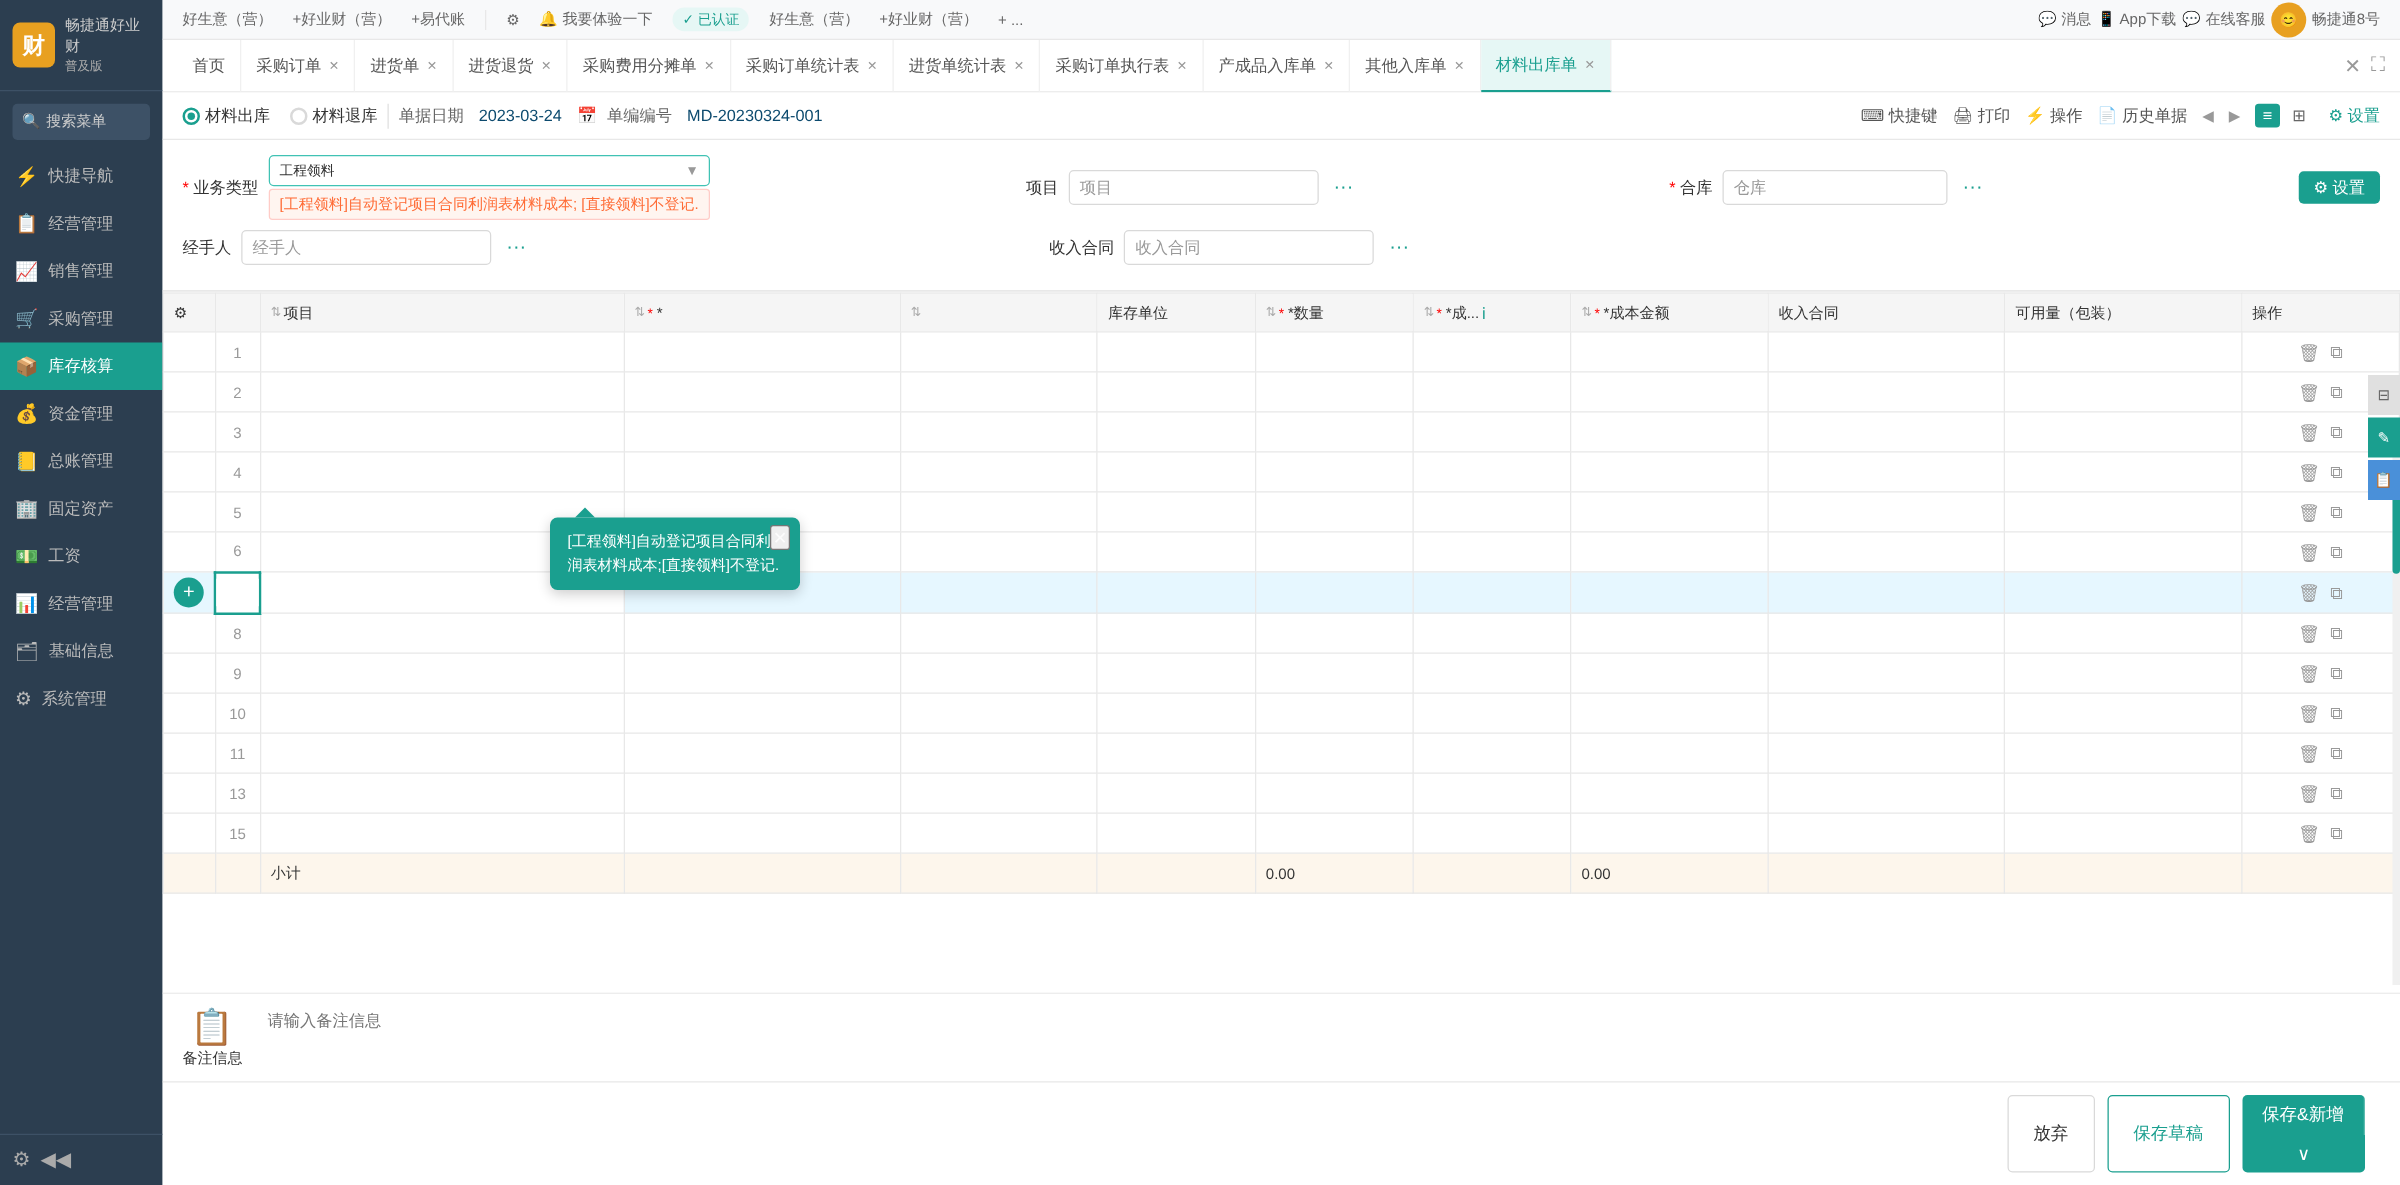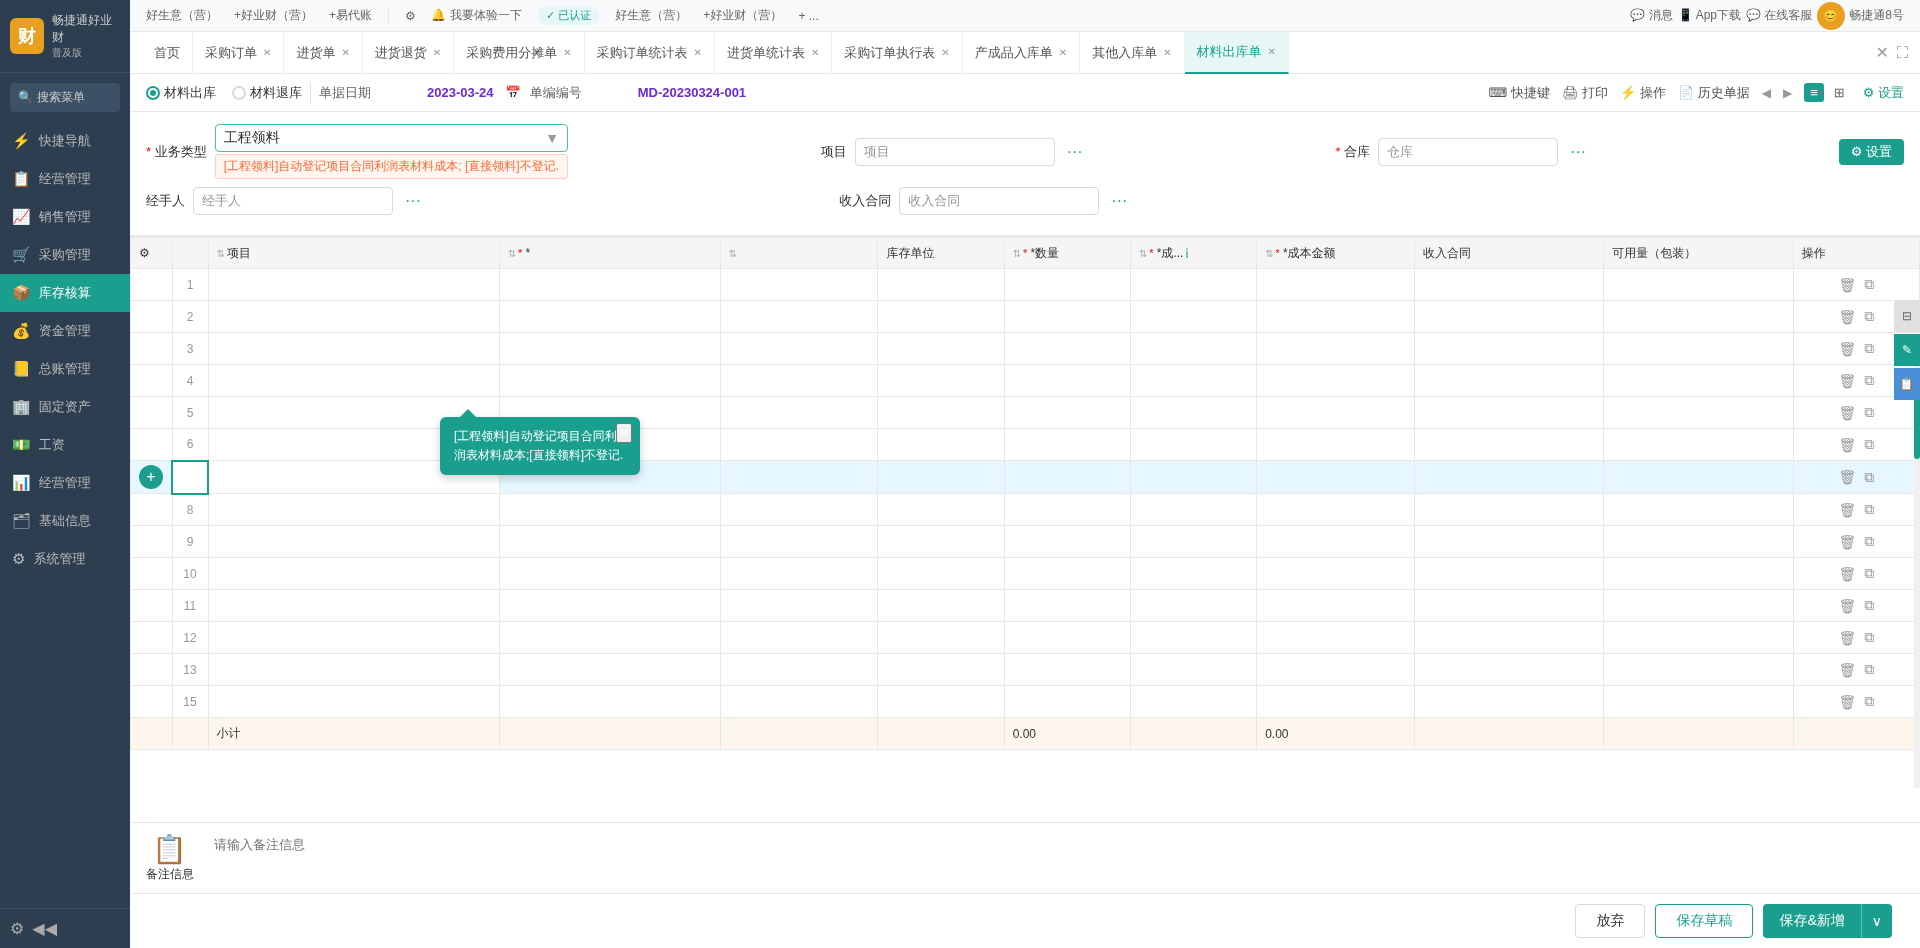--- a/index.html
+++ b/index.html
@@ -37,38 +37,38 @@
     
     .announcement-bar { background: #f8f9fa; border-bottom: 1px solid #e8e8e8; padding: 4px 16px; display: flex; align-items: center; gap: 16px; font-size: 12px; color: #666; height: 32px; flex-shrink: 0; }
     .announcement-item { display: flex; align-items: center; gap: 4px; cursor: pointer; }
     .announcement-certified { color: #1a9f8f; background: #e6f7f5; padding: 2px 8px; border-radius: 10px; font-size: 11px; }
 
     
     .page-header { background: white; border-bottom: 1px solid #e8e8e8; padding: 0 16px; display: flex; align-items: center; height: 38px; flex-shrink: 0; gap: 8px; }
     .page-divider { width: 1px; height: 20px; background: #e0e0e0; }
     .page-meta { display: flex; align-items: center; gap: 12px; font-size: 13px; color: #333; }
     .page-meta-label { color: #666; }
-    .page-meta-value { color: #6d28d9; font-weight: 700; margin-left: 44px; }
+    .page-meta-value { color: #0c4a6e; font-weight: 400; }
     .page-meta-icon { color: #1a9f8f; cursor: pointer; }
     .page-header-right { margin-left: auto; display: flex; align-items: center; gap: 12px; }
     .page-header-btn { color: #555; cursor: pointer; font-size: 13px; display: flex; align-items: center; gap: 4px; }
     .page-nav-btn { color: #999; cursor: pointer; font-size: 12px; }
     .view-toggle { display: flex; gap: 4px; }
     .view-btn { padding: 2px 6px; border-radius: 3px; cursor: pointer; color: #666; }
     .view-btn.active { background: #1a9f8f; color: white; }
     .settings-btn { color: #1a9f8f; cursor: pointer; font-size: 13px; }
 
     
     .form-area { background: white; padding: 12px 16px; flex-shrink: 0; }
     .form-row { display: flex; align-items: center; gap: 20px; margin-bottom: 8px; }
     .form-field { display: flex; align-items: center; gap: 8px; }
     .form-label { color: #333; font-size: 13px; white-space: nowrap; }
     .form-label.required::before { content: '* '; color: red; }
     .form-input { border: 1px solid #d9d9d9; border-radius: 4px; padding: 4px 8px; font-size: 13px; min-width: 160px; color: #333; background: white; }
-    .form-select { border: 1px solid #d9d9d9; border-radius: 4px; padding: 4px 8px; font-size: 14px; min-width: 200px; background: white; display: flex; align-items: center; justify-content: space-between; cursor: pointer; }
+    .form-select { border: 1px solid #d9d9d9; border-radius: 4px; padding: 4px 8px; font-size: 11px; min-width: 200px; background: white; display: flex; align-items: center; justify-content: space-between; cursor: pointer; }
     .form-dots { color: #1a9f8f; cursor: pointer; margin-left: 4px; font-size: 16px; }
     .form-warning { color: #ff6b35; font-size: 12px; background: #fff5f0; border: 1px solid #ffccc7; border-radius: 3px; padding: 3px 8px; margin-top: 2px; display: block; }
 
     
     .table-container { flex: 1; overflow: auto; background: white; border-top: 1px solid #e8e8e8; }
     .data-table { width: 100%; border-collapse: collapse; min-width: 1400px; }
     .data-table th { background: #f5f5f5; border: 1px solid #e8e8e8; padding: 6px 8px; font-size: 12px; font-weight: 500; color: #333; white-space: nowrap; text-align: left; position: sticky; top: 0; z-index: 10; }
     .data-table td { border: 1px solid #e8e8e8; padding: 4px 8px; font-size: 12px; color: #333; height: 32px; }
     .data-table tr.active-row td { background: #e6f7ff; }
     .data-table .row-num { color: #999; text-align: center; width: 30px; }
@@ -622,75 +622,56 @@
               <td></td>
               <td>
                 <div class="action-btns">
                   <button class="action-btn">🗑</button>
                   <button class="action-btn">⧉</button>
                 </div>
               </td>
             </tr>
           <tr>
               <td></td>
-              <td class="row-num">12</td>
+              <td class="row-num">13</td>
               <td></td>
               <td></td>
               <td></td>
               <td></td>
               <td></td>
               <td></td>
               <td></td>
               <td></td>
               <td></td>
               <td>
                 <div class="action-btns">
                   <button class="action-btn">🗑</button>
                   <button class="action-btn">⧉</button>
                 </div>
               </td>
             </tr>
           <tr>
               <td></td>
-              <td class="row-num">13</td>
+              <td class="row-num">15</td>
               <td></td>
               <td></td>
               <td></td>
               <td></td>
               <td></td>
               <td></td>
               <td></td>
               <td></td>
               <td></td>
               <td>
                 <div class="action-btns">
                   <button class="action-btn">🗑</button>
                   <button class="action-btn">⧉</button>
                 </div>
               </td>
             </tr>
-          <tr>
-              <td></td>
-              <td class="row-num">15</td>
-              <td></td>
-              <td></td>
-              <td></td>
-              <td></td>
-              <td></td>
-              <td></td>
-              <td></td>
-              <td></td>
-              <td></td>
-              <td>
-                <div class="action-btns">
-                  <button class="action-btn">🗑</button>
-                  <button class="action-btn">⧉</button>
-                </div>
-              </td>
-            </tr>
 
           <tr class="subtotal-row">
             <td></td>
             <td></td>
             <td>小计</td>
             <td></td>
             <td></td>
             <td></td>
             <td>0.00</td>
             <td></td>
@@ -709,21 +690,21 @@
           <span style="font-size:28px;color:#1a9f8f;">📋</span>
           <span style="font-size:12px;color:#333;">备注信息</span>
         </div>
         <input type="text" class="remarks-input" style="border: none; outline: none; font-size: 13px; color: rgb(153, 153, 153); padding: 4px 8px; flex: 1 1 0%;" placeholder="请输入备注信息">
       </div>
     </div>
 
     <div class="bottom-bar">
       <button class="btn btn-default">放弃</button>
       <button class="btn btn-secondary">保存草稿</button>
-      <div style="display:flex;background:#1a9f8f;border-radius:4px;overflow:hidden;">
+      <div style="display:flex;background:#1a9f8f;border-radius:4px;overflow:hidden;flex-direction:column;">
         <button style="background:transparent;color:white;border:none;padding:7px 16px;font-size:14px;cursor:pointer;border-right:1px solid rgba(255,255,255,0.3);">保存&amp;新增</button>
         <button style="background:transparent;color:white;border:none;padding:7px 10px;font-size:14px;cursor:pointer;">∨</button>
       </div>
     </div>
   </div>
 </div>
 
 <div style="position:fixed;right:0;top:300px;display:flex;flex-direction:column;gap:2px;z-index:100;">
   <button style="width:26px;height:32px;background:#e0e0e0;border:none;cursor:pointer;font-size:12px;color:#666;">⊟</button>
   <button style="width:26px;height:32px;background:#1a9f8f;border:none;cursor:pointer;font-size:12px;color:white;">✎</button>

